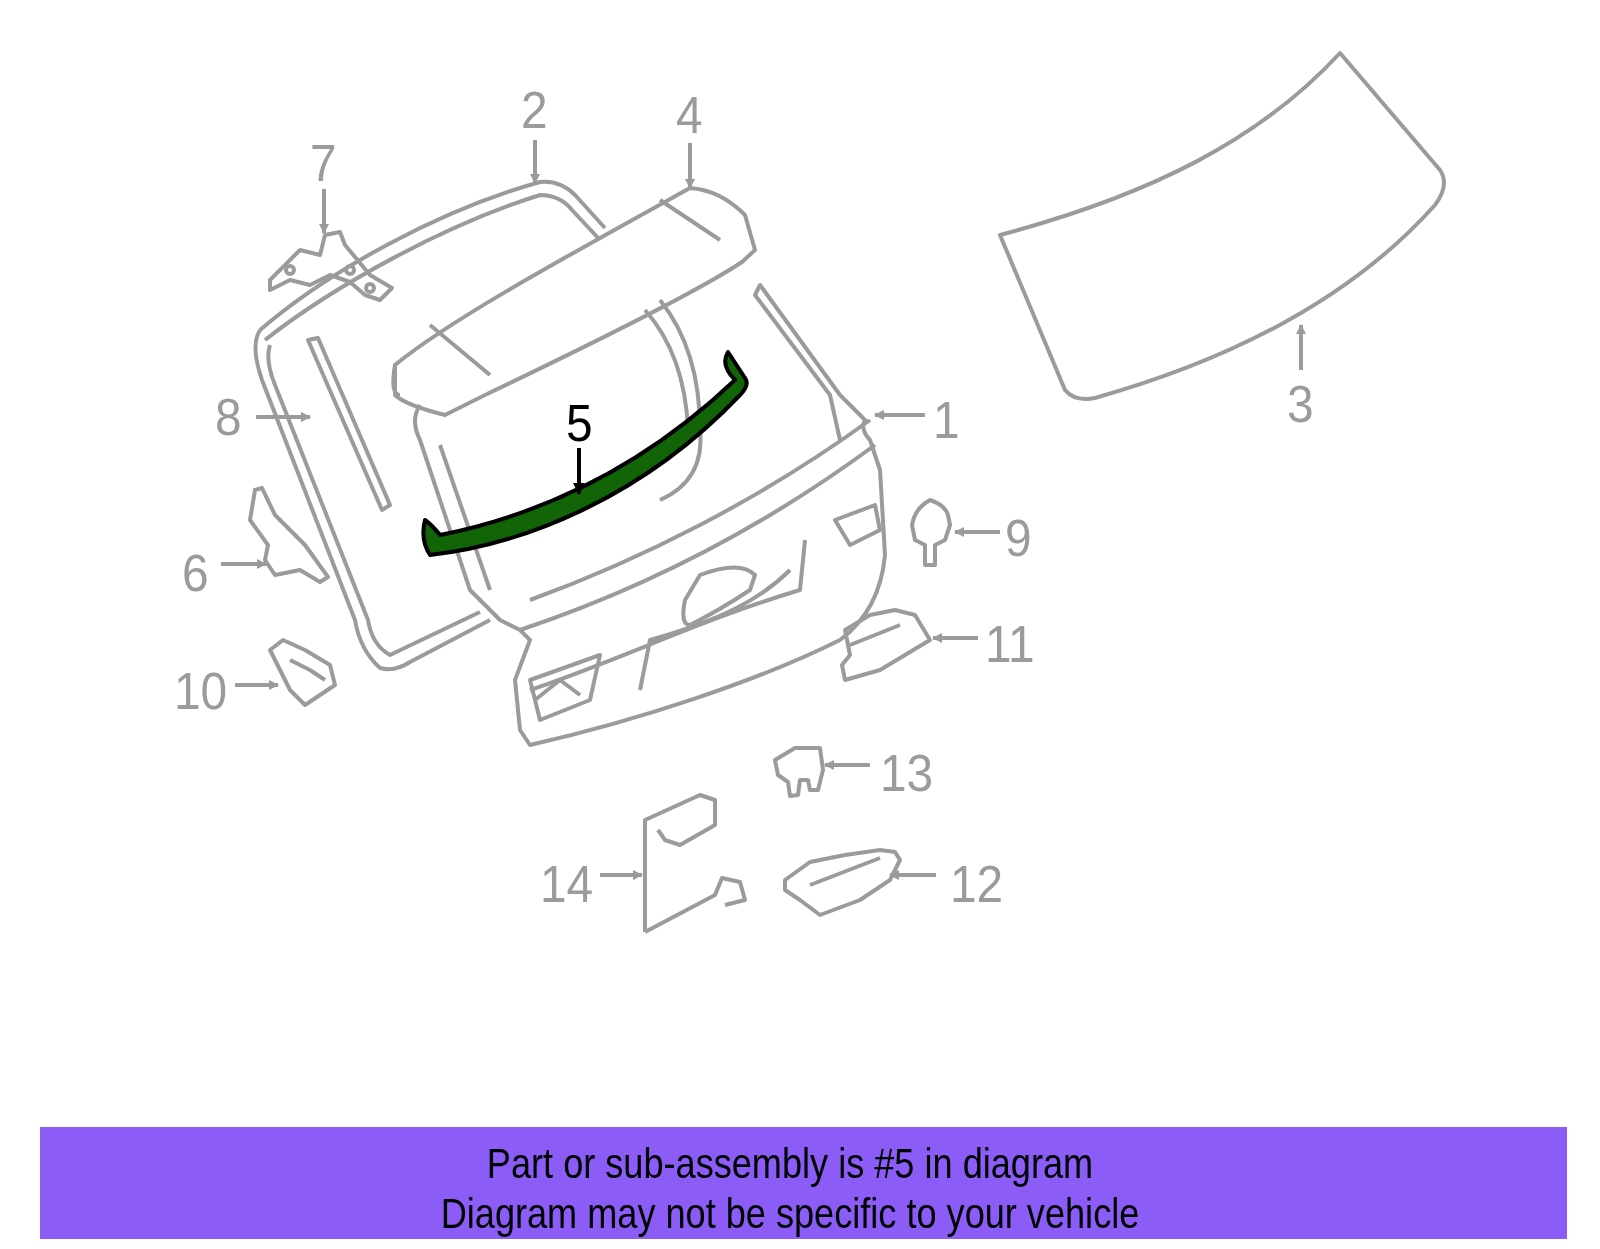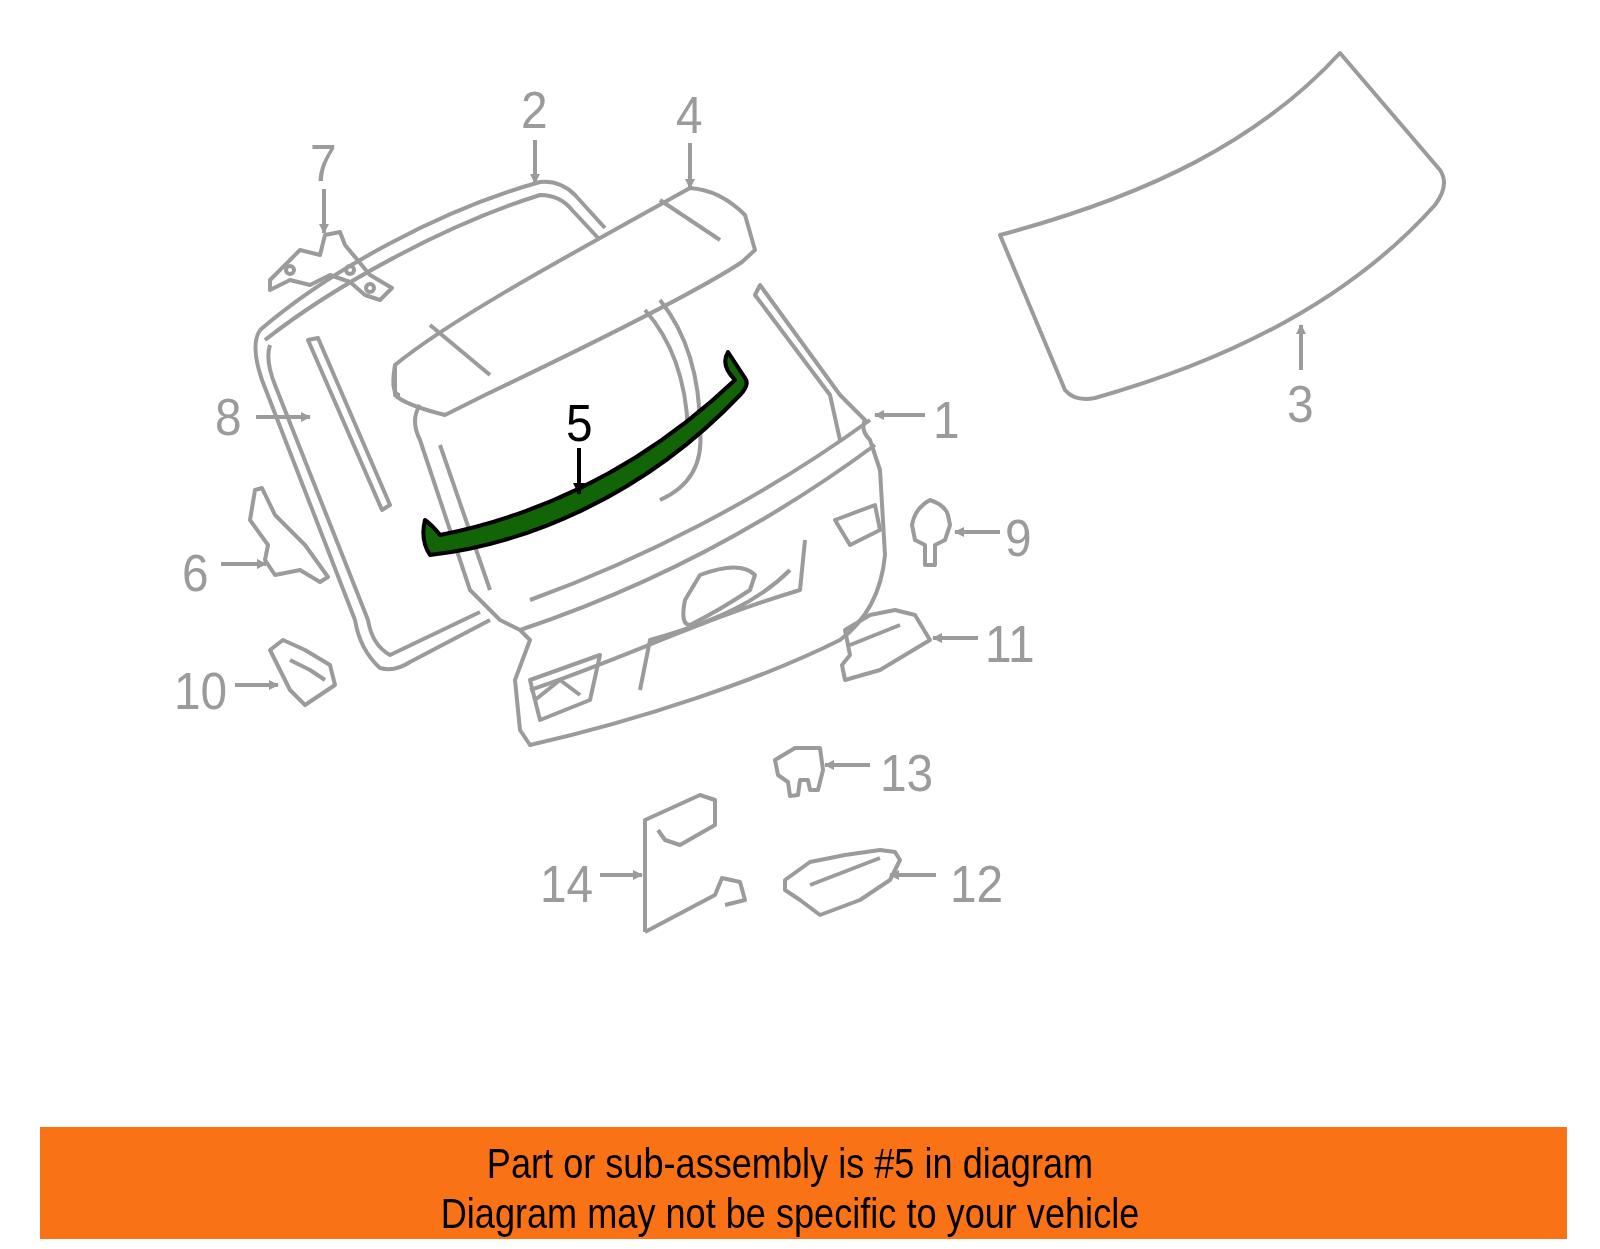--- a/index.html
+++ b/index.html
@@ -1,20 +1,20 @@
 <!DOCTYPE html>
 <html><head>
 <meta charset="utf-8">
 <style>
   html, body { margin: 0; padding: 0; background: #ffffff; }
   body { width: 1600px; height: 1249px; position: relative; overflow: hidden; font-family: "Liberation Sans", sans-serif; }
   #diagram { position: absolute; left: 0; top: 0; width: 1600px; height: 1100px; }
   .callout { position: absolute; font-family: "Liberation Sans", sans-serif; font-size: 52px; color: #9b9b9b; line-height: 1; transform: scaleX(0.92); transform-origin: left top; }
   .callout.active { color: #000000; }
-  #banner { position: absolute; left: 40px; top: 1127px; width: 1527px; height: 112px; background: #f97316; }
+  #banner { position: absolute; left: 40px; top: 1127px; width: 1527px; height: 112px; background: #8b5cf6; }
   #banner .line { position: absolute; left: 0; width: 1500px; text-align: center; font-size: 42px; color: #000; line-height: 1; transform: scaleX(0.86); transform-origin: 750px 0; }
   #banner .l1 { top: 16px; }
   #banner .l2 { top: 66px; }
 </style>
 </head>
 <body>
 
 <div id="diagram">
   <svg width="1600" height="1100" viewBox="0 0 1600 1100" xmlns="http://www.w3.org/2000/svg">
     <defs>

